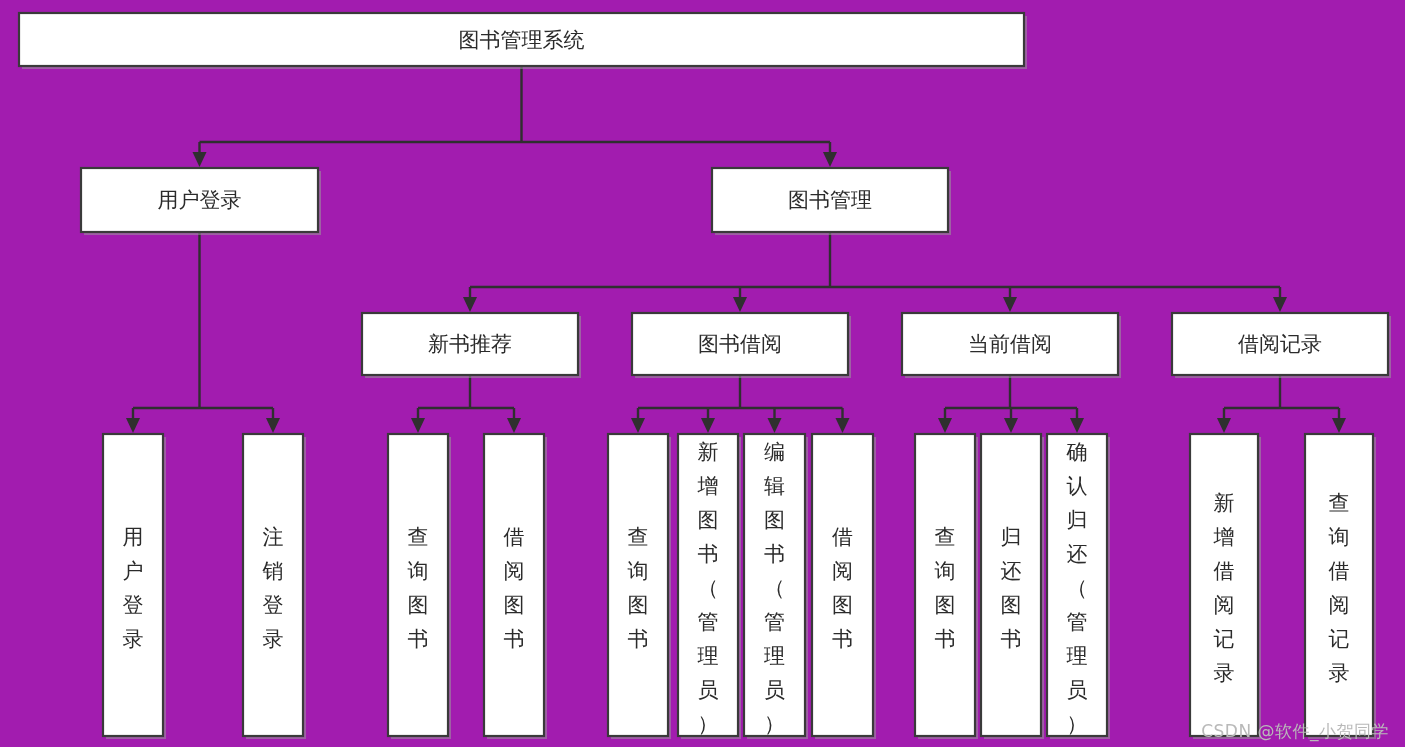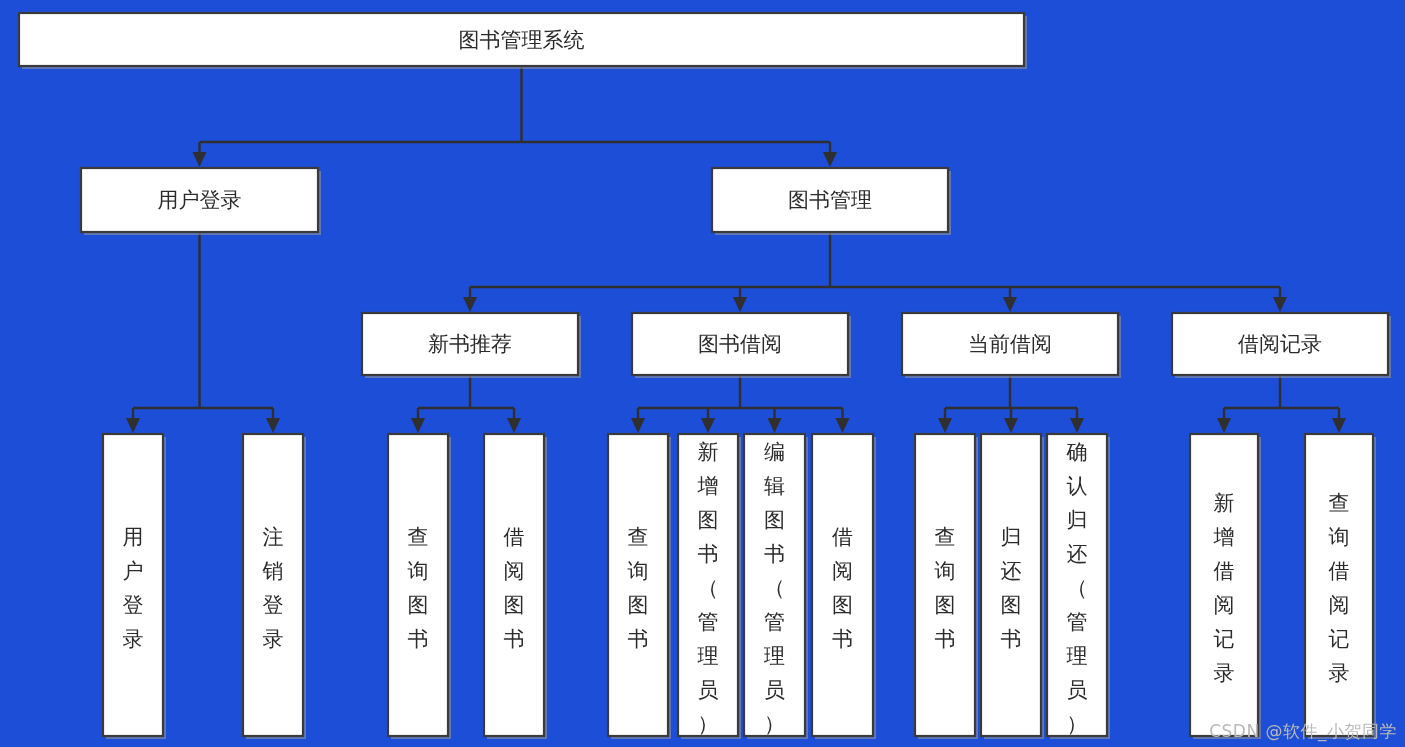--- a/index.html
+++ b/index.html
@@ -11,21 +11,21 @@
   body {
     width: 1405px;
     height: 747px;
     overflow: hidden;
     font-family: "DejaVu Sans", "Liberation Sans", sans-serif;
   }
   #diagram-root {
     position: relative;
     width: 1405px;
     height: 747px;
-    background: #1d4ed8;
+    background: #a21caf;
   }
   svg.diagram-canvas {
     position: absolute;
     left: 0;
     top: 0;
     width: 1405px;
     height: 747px;
     display: block;
   }
   .node-box {
@@ -54,21 +54,21 @@
     dominant-baseline: middle;
   }
   .node-label-v {
     font-family: "DejaVu Sans", "Liberation Sans", sans-serif;
     font-size: 21px;
     fill: #2b2b2b;
     text-anchor: middle;
   }
   .watermark-text {
     position: absolute;
-    right: 8px;
+    right: 16px;
     bottom: 4px;
     font-family: "DejaVu Sans", "Liberation Sans", sans-serif;
     font-size: 17px;
     color: #b9b9b9;
     letter-spacing: 0.5px;
     white-space: nowrap;
     user-select: none;
   }
 </style>
 </head>

